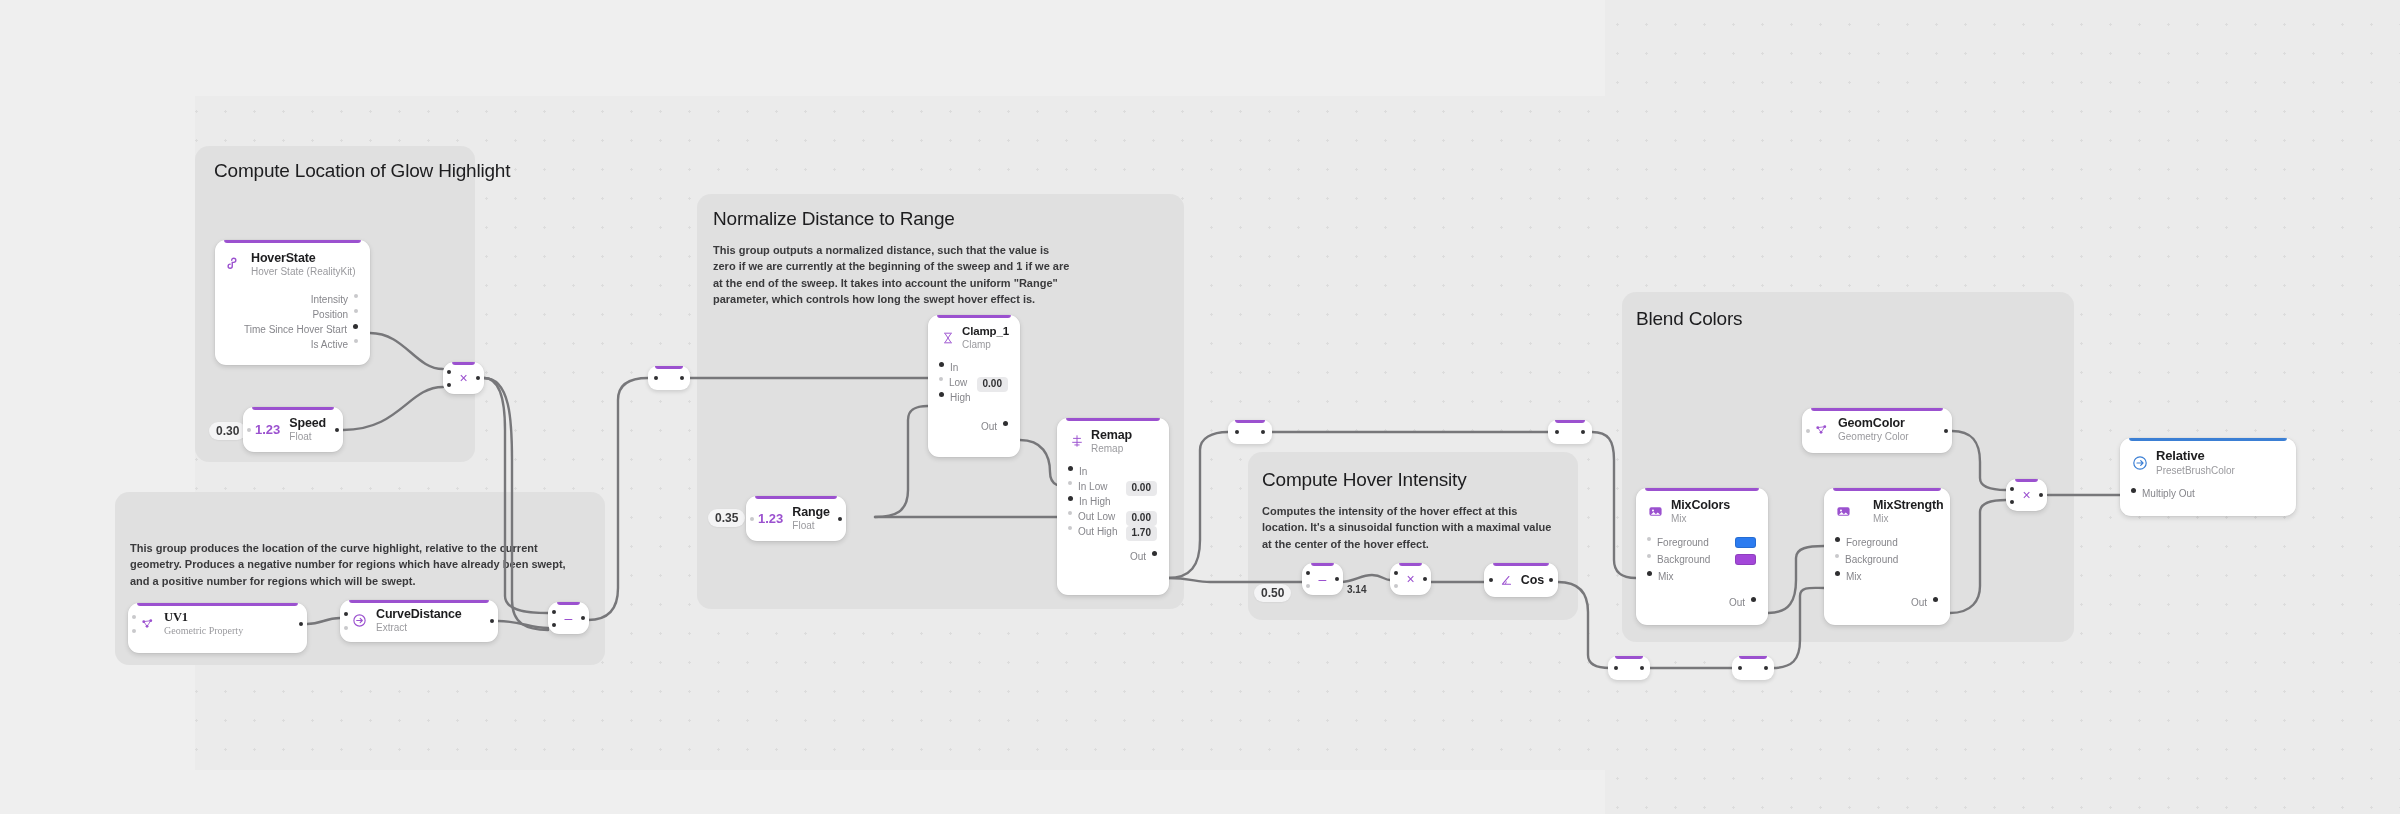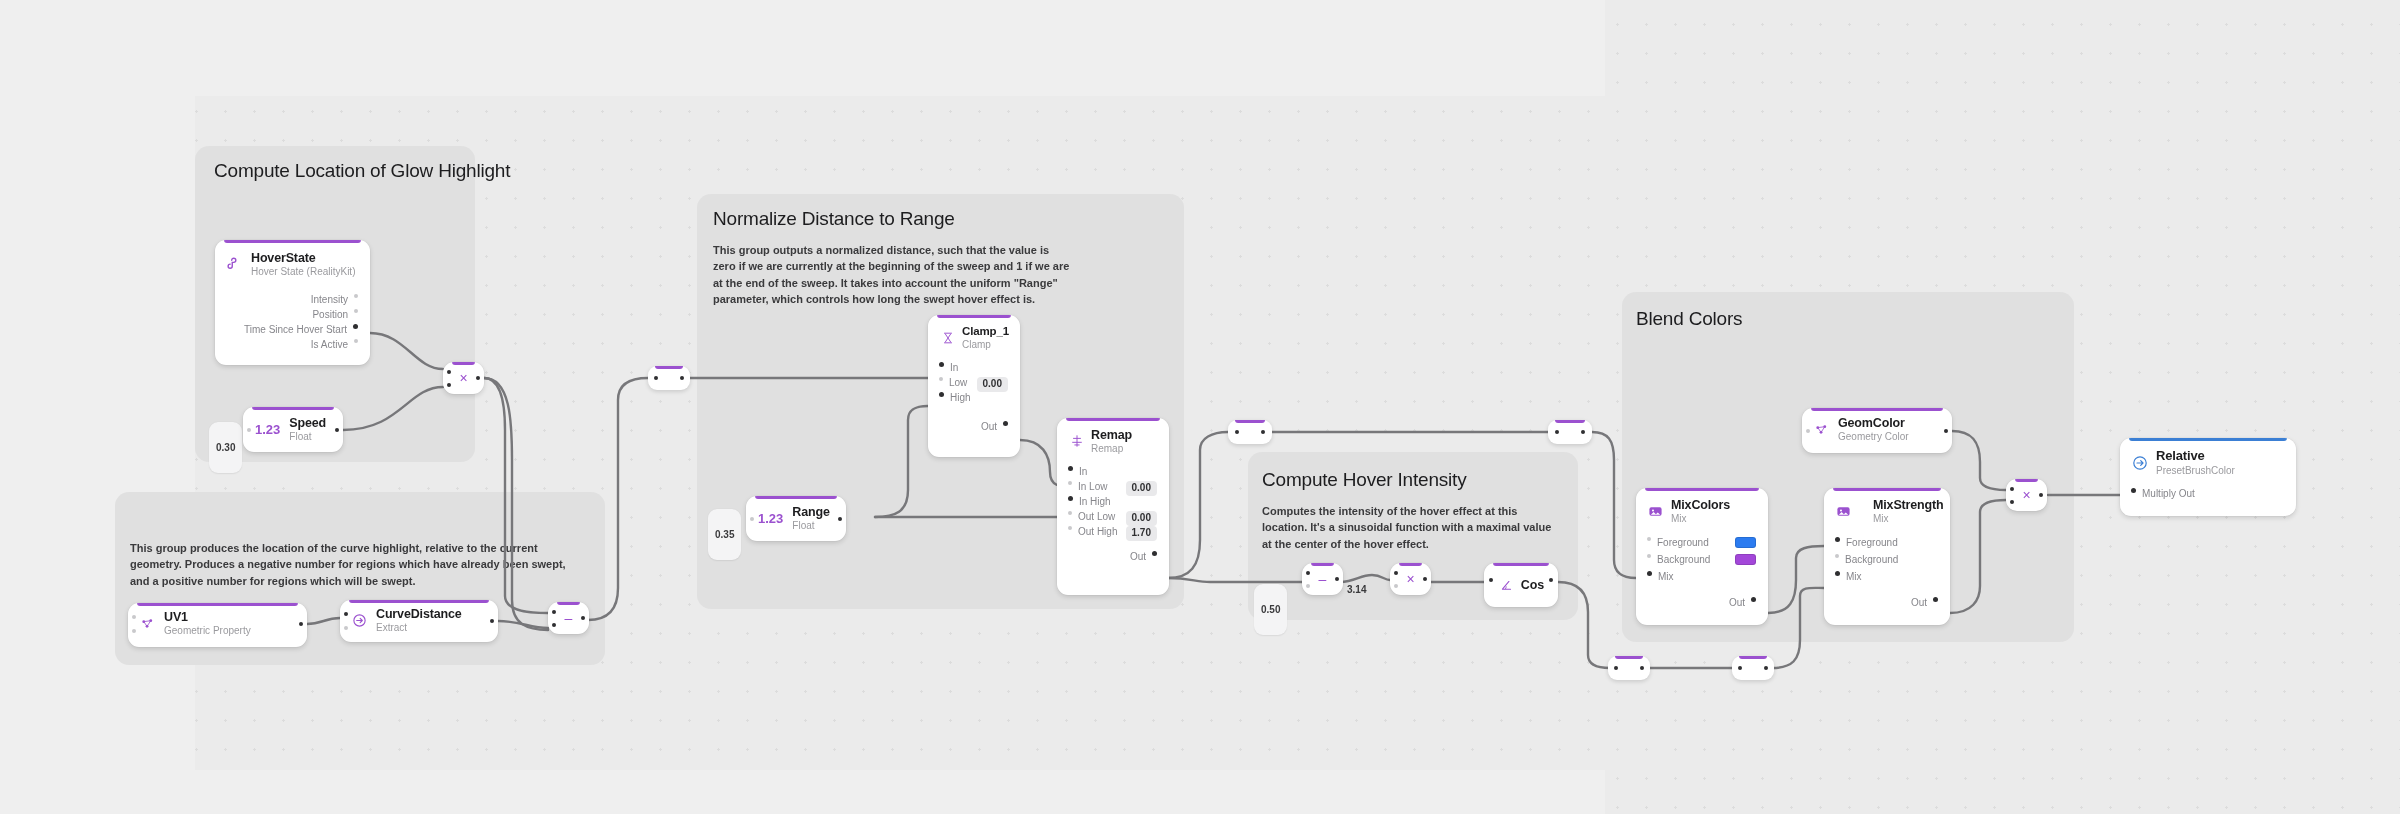--- a/index.html
+++ b/index.html
@@ -156,22 +156,22 @@
   .reroute .accent {
     position: absolute; left: 7px; right: 7px; top: 0;
     height: 2.5px; border-radius: 0 0 3px 3px;
   }
 
   
   .value-pill {
     position: absolute;
     background: #f4f4f5;
     border-radius: 9px;
-    font-size: 10px; font-weight: 600; color: #3a3a3c;
-    padding: 20px 7px;
+    font-size: 12px; font-weight: 600; color: #3a3a3c;
+    padding: 2px 7px;
     box-shadow: 0 0.5px 1.5px rgba(0,0,0,0.08);
   }
   .float-val {
     position: absolute;
     font-size: 10px; font-weight: 600; color: #3a3a3c;
   }
 </style>
 </head>
 <body>
 
@@ -297,21 +297,21 @@
   </div>
 
   <div class="node op" style="left:443px;top:362px;width:41px;height:32px;">
     <div class="accent" style="background:#9b51cf;"></div>
     <div class="mini-dot" style="left:4px;top:8px;"></div>
     <div class="mini-dot" style="left:4px;top:21px;"></div>
     <span class="op-glyph">×</span>
     <div class="mini-dot" style="right:4px;top:14px;"></div>
   </div>
 
-  <div class="node" style="left:128px;top:603px;width:179px;height:44px;">
+  <div class="node" style="left:128px;top:603px;width:179px;height:50px;font-family:Liberation Serif, serif;">
     <div class="accent" style="background:#9b51cf;"></div>
     <div class="mini-dot faint" style="left:4px;top:12px;"></div>
     <div class="mini-dot faint" style="left:4px;top:26px;"></div>
     <div class="node-head" style="padding-top:7px;">
       <span class="node-icon">
         <svg width="15" height="15" viewBox="0 0 16 16">
           <circle cx="4" cy="6" r="1.5" fill="#9b51cf"></circle>
             <circle cx="11.5" cy="5" r="1.5" fill="#9b51cf"></circle>
             <circle cx="7.5" cy="11" r="1.5" fill="#9b51cf"></circle>
           <path d="M4 6 L11.5 5 M4 6 L7.5 11 M11.5 5 L7.5 11" stroke="#9b51cf" stroke-width="0.9" fill="none"></path>
@@ -472,21 +472,21 @@
   <div class="float-val" style="left:1347px;top:584px;">3.14</div>
 
   <div class="node op" style="left:1390px;top:563px;width:41px;height:32px;">
     <div class="accent" style="background:#9b51cf;"></div>
     <div class="mini-dot" style="left:4px;top:8px;"></div>
     <div class="mini-dot faint" style="left:4px;top:21px;"></div>
     <span class="op-glyph">×</span>
     <div class="mini-dot" style="right:4px;top:14px;"></div>
   </div>
 
-  <div class="node op" style="left:1484px;top:563px;width:74px;height:44px;">
+  <div class="node op" style="left:1484px;top:563px;width:74px;height:34px;">
     <div class="accent" style="background:#9b51cf;"></div>
     <div class="mini-dot" style="left:5px;top:15px;"></div>
     <span class="op-glyph">
       <span class="node-icon" style="width:13px;height:13px;">
         <svg width="13" height="13" viewBox="0 0 16 16">
             <path d="M13 12.5H3L11 3" fill="none" stroke="#9b51cf" stroke-width="1.3" stroke-linecap="round" stroke-linejoin="round"></path>
             <path d="M6.5 12.5A5 5 0 0 0 7.6 9" fill="none" stroke="#9b51cf" stroke-width="1.1"></path>
           </svg>
       </span>
       <span class="op-label">Cos</span>

